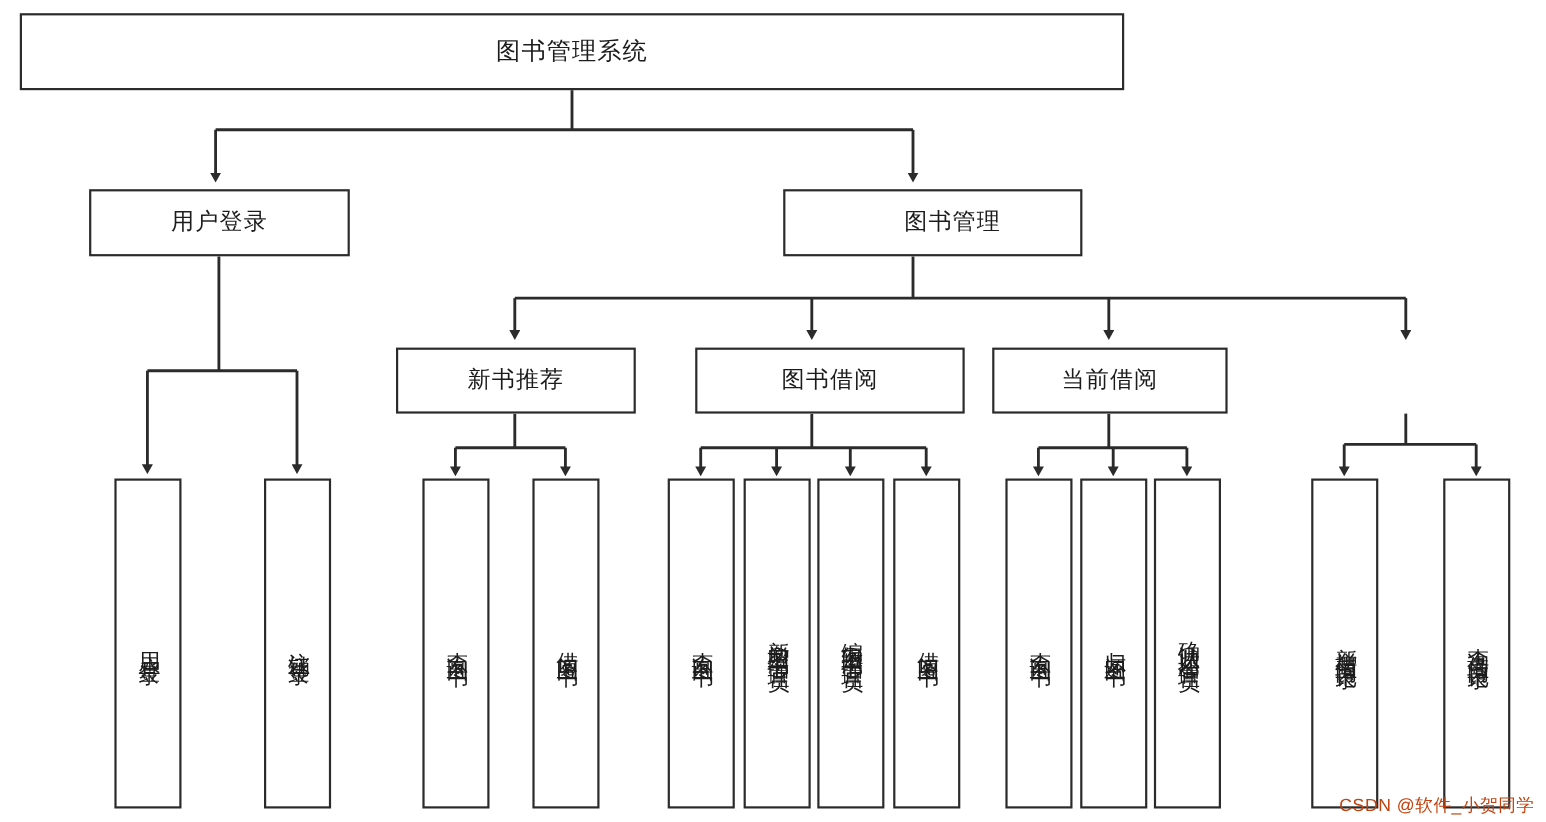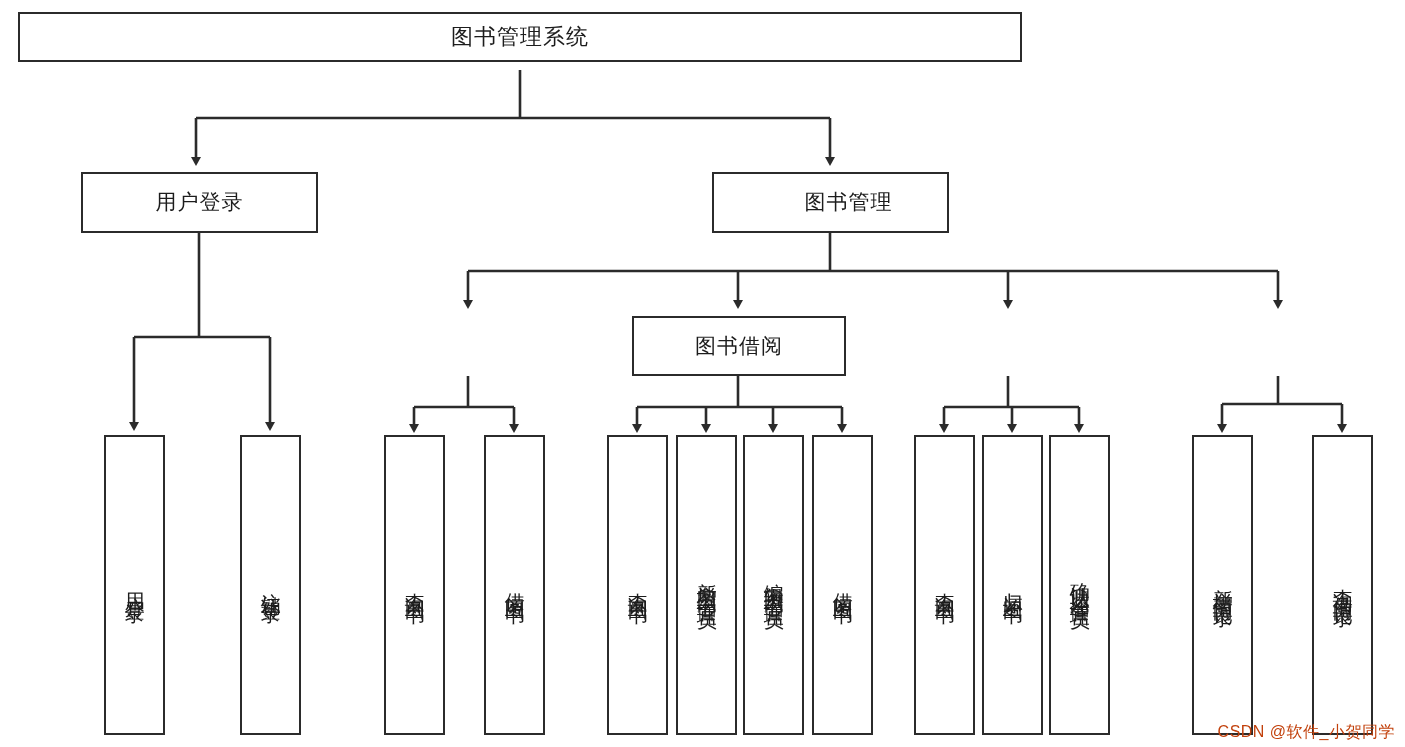--- a/index.html
+++ b/index.html
@@ -128,33 +128,39 @@
       <path d="M1012,407 L1012,425" marker-end="url(#arrow)"></path>
       <path d="M1079,407 L1079,425" marker-end="url(#arrow)"></path>
 
       <path d="M1278,376 L1278,404"></path>
       <path d="M1222,404 L1342,404"></path>
       <path d="M1222,404 L1222,425" marker-end="url(#arrow)"></path>
       <path d="M1342,404 L1342,425" marker-end="url(#arrow)"></path>
     </g>
   </svg>
 
-  <div class="node horiz root" style="left:18px; top:12px; width:1004px; height:50px;">
+  <div class="node horiz root" style="left:18px; top:12px; width:1004px; height:70px;">
     <span class="label">图书管理系统</span>
   </div>
 
   <div class="node horiz" style="left:81px; top:172px; width:237px; height:61px;">
     <span class="label">用户登录</span>
   </div>
-  <div class="node horiz" style="left:712px; top:172px; width:237px; height:61px;padding-left:36px;">
+  <div class="node horiz" style="left:712px; top:172px; width:272px; height:61px;padding-left:36px;">
     <span class="label">图书管理</span>
   </div>
 
-  <div class="node horiz" style="left:632px; top:316px; width:214px; height:60px;">
+  <div class="node horiz" style="left:360px; top:316px; width:218px; height:60px;">
+    <span class="label">新书推荐</span>
+  </div>
+  <div class="node horiz" style="left:632px; top:316px; width:245px; height:60px;">
     <span class="label">图书借阅</span>
+  </div>
+  <div class="node horiz" style="left:902px; top:316px; width:214px; height:60px;">
+    <span class="label">当前借阅</span>
   </div>
 
   <div class="node vert" style="left:104px; top:435px; width:61px; height:300px;">
     <span class="label">用户登录</span>
   </div>
   <div class="node vert" style="left:240px; top:435px; width:61px; height:300px;">
     <span class="label">注销登录</span>
   </div>
 
   <div class="node vert" style="left:384px; top:435px; width:61px; height:300px;">

